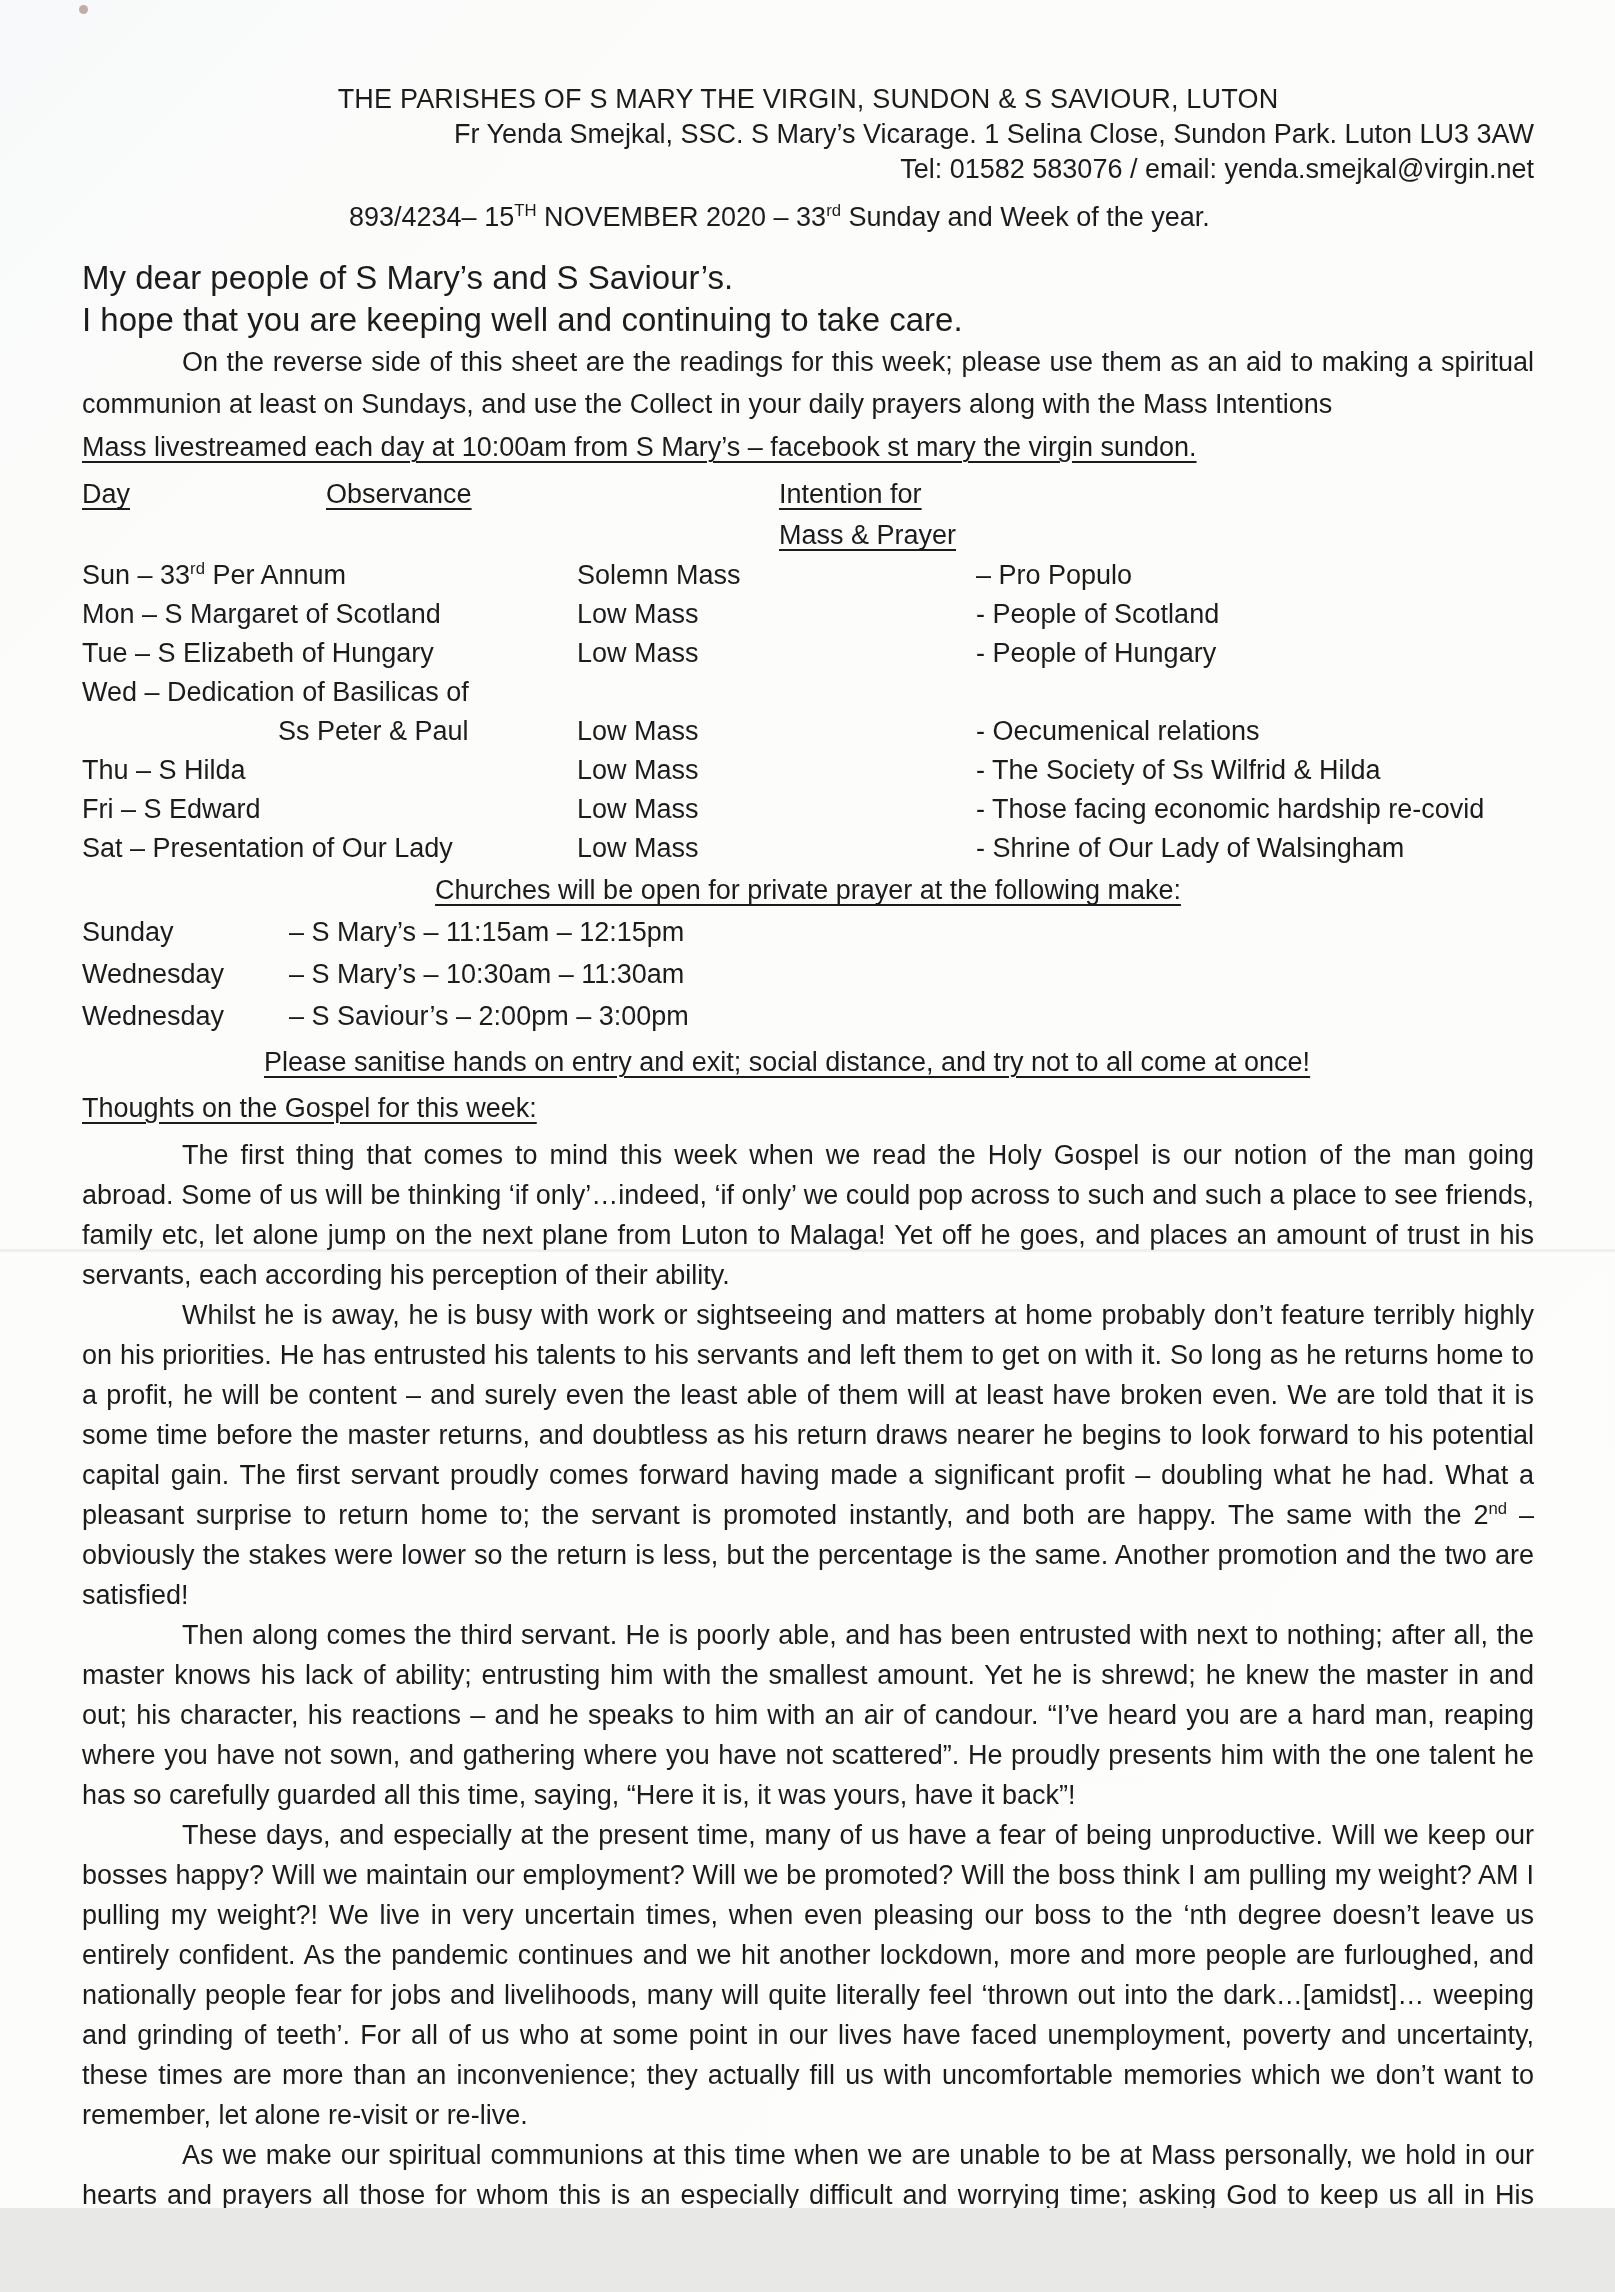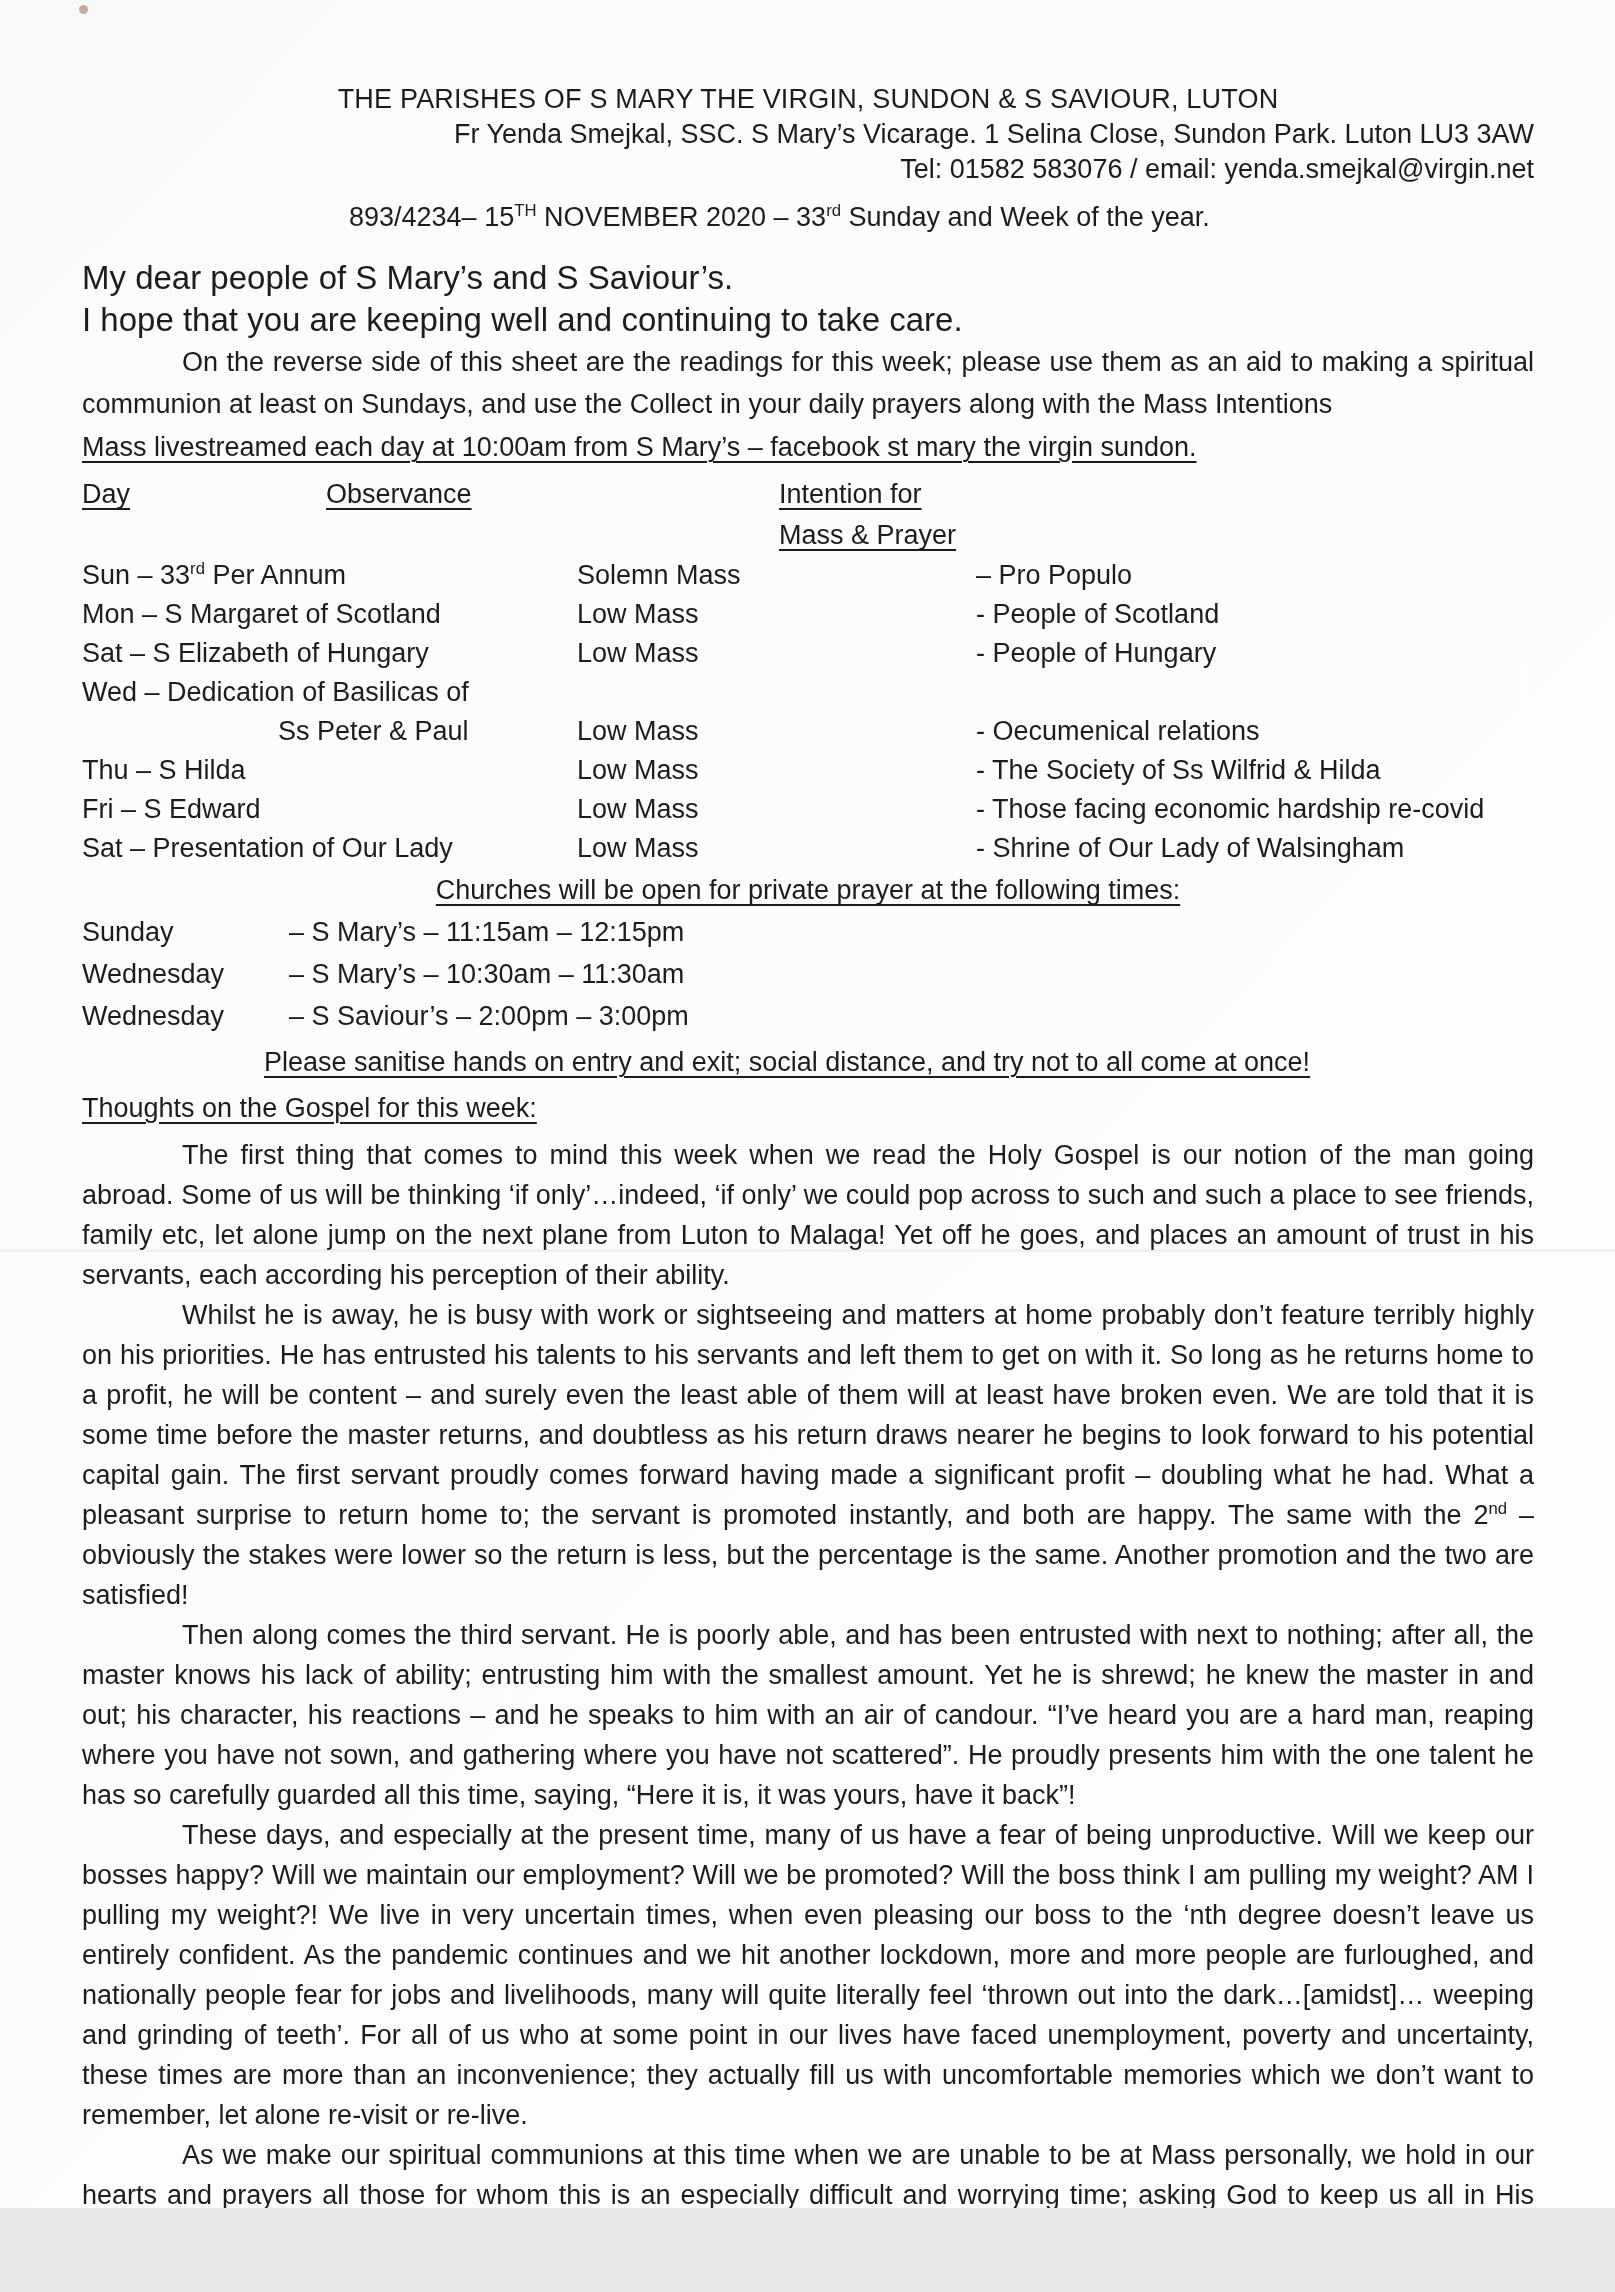--- a/index.html
+++ b/index.html
@@ -145,21 +145,21 @@
             <div>– Pro Populo</div>
           </div>
 
           <div class="mt-row">
             <div>Mon – S Margaret of Scotland</div>
             <div>Low Mass</div>
             <div>- People of Scotland</div>
           </div>
 
           <div class="mt-row">
-            <div>Sat – S Elizabeth of Hungary</div>
+            <div>Tue – S Elizabeth of Hungary</div>
             <div>Low Mass</div>
             <div>- People of Hungary</div>
           </div>
 
           <div class="mt-row">
             <div>Wed – Dedication of Basilicas of</div>
             <div></div>
             <div></div>
           </div>
 
@@ -182,21 +182,21 @@
           </div>
 
           <div class="mt-row">
             <div>Sat – Presentation of Our Lady</div>
             <div>Low Mass</div>
             <div>- Shrine of Our Lady of Walsingham</div>
           </div>
         </div>
     </section>
 
-    <div class="open-heading"><span class="u">Churches will be open for private prayer at the following times:</span></div>
+    <div class="open-heading"><span class="u">Churches will be open for private prayer at the following make:</span></div>
 
     <section class="times">
 
         <div class="time-row">
           <div>Sunday</div>
           <div>– S Mary’s – 11:15am – 12:15pm</div>
         </div>
 
         <div class="time-row">
           <div>Wednesday</div>

